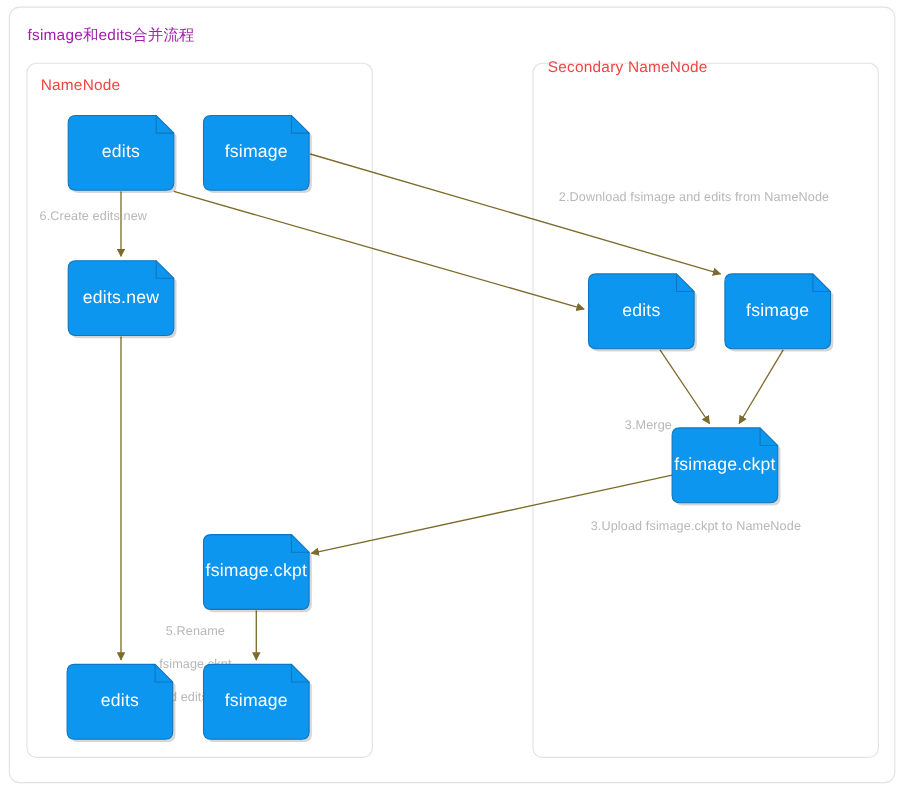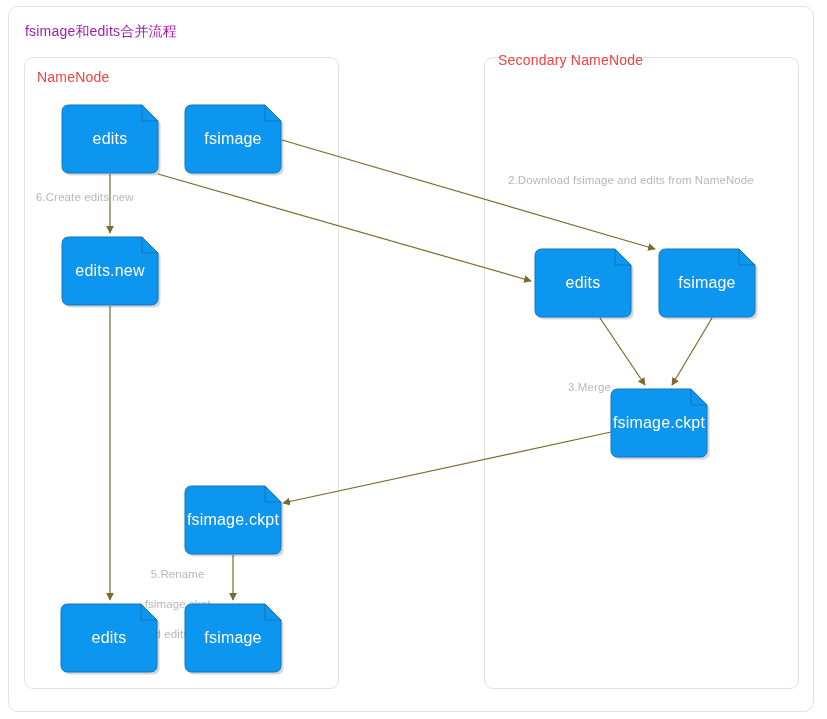--- a/index.html
+++ b/index.html
@@ -144,20 +144,21 @@
       <path d="M 233 555 L 233 600"></path>
     </g>
   </svg>
 
   <div class="edge-label" style="left:36px; top:190px;">6.Create edits.new</div>
 
   <div class="edge-label" style="left:508px; top:173px;">2.Download fsimage and edits from NameNode</div>
 
   <div class="edge-label" style="left:568px; top:380px;">3.Merge</div>
 
+  <div class="edge-label" style="left:537px; top:472px;">3.Upload fsimage.ckpt to NameNode</div>
 
   <div class="edge-label center" style="left:124px; top:552px; width:94px;text-align:center;">
     <span>5.Rename</span><br>
     <span>fsimage.ckpt</span><br>
     <span>and edits.new</span>
   </div>
 
   <div id="nodes">
       <div class="node" style="left: 62px; top: 105px;">
         <svg viewBox="-4 -3 108 80" xmlns="http://www.w3.org/2000/svg">

